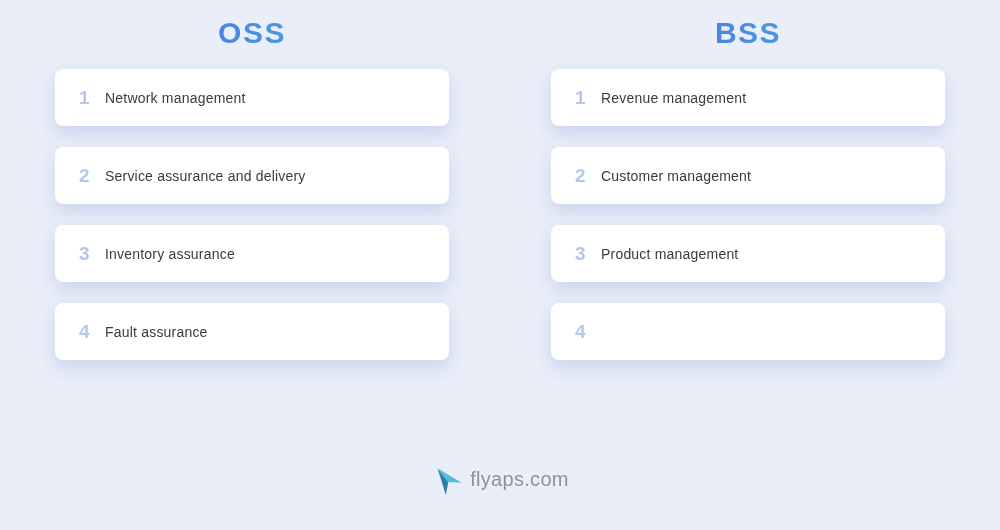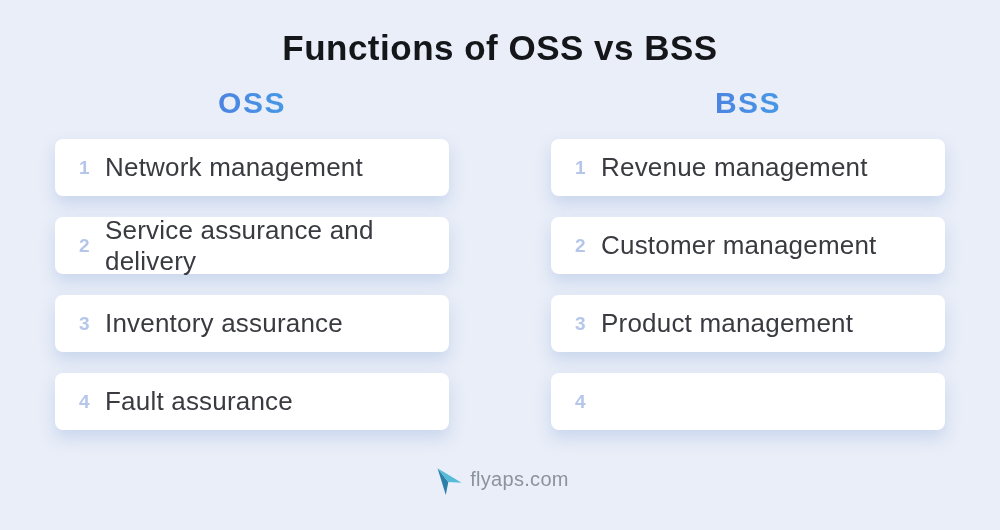--- a/index.html
+++ b/index.html
@@ -50,21 +50,21 @@
     box-sizing:border-box;
   }
   .card .num {
     font-weight:700;
     font-size:19px;
     color:#b5c6ea;
     width:26px;
     flex:0 0 26px;
   }
   .card .label {
-    font-size:26px;
+    font-size:14px;
     color:#3a3b40;
     letter-spacing:0.2px;
   }
   .footer {
     position:absolute;
     left:0; top:464px;
     width:100%;
     display:flex;
     align-items:center;
     justify-content:center;
@@ -75,21 +75,20 @@
     font-size:20px;
     color:#8d939b;
     letter-spacing:0.3px;
   }
 </style>
 </head>
 <body>
 
 <div class="canvas">
 
-  <div class="title">Functions of OSS vs BSS</div>
 
   <div class="columns">
 
     <div class="col">
       <div class="col-header">OSS</div>
 
       <div class="card">
         <span class="num">1</span>
         <span class="label">Network management</span>
       </div>

